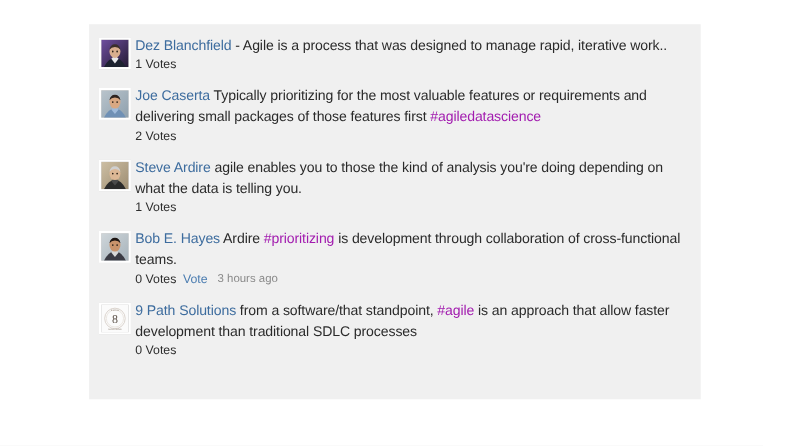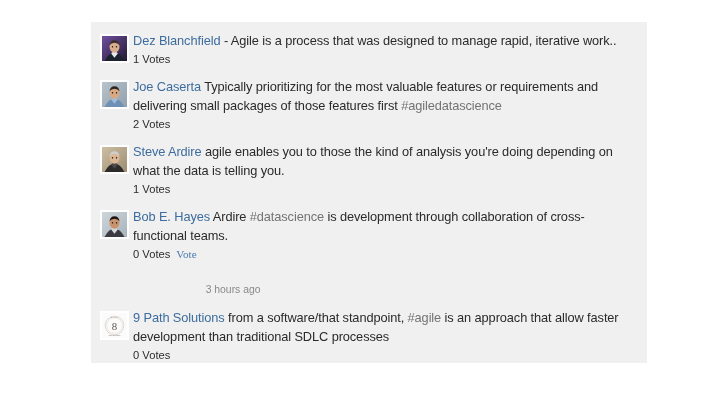--- a/index.html
+++ b/index.html
@@ -16,21 +16,21 @@
   }
   #stage {
     position: relative;
     width: 720px;
     height: 405px;
     background: #ffffff;
   }
   
   #feed-panel {
     position: absolute;
-    left: 91px;
+    left: 81px;
     top: 22px;
     width: 556px;
     height: 341px;
     background: #f0f0f0;
     box-sizing: border-box;
     padding: 6px 0 0 0;
     overflow: hidden;
   }
   .comment-row {
     display: flex;
@@ -72,41 +72,39 @@
     overflow: hidden;
   }
   a.author, a.hashtag, a.vote-link {
     text-decoration: none;
     cursor: pointer;
   }
   a.author {
     color: #3d6c9e;
   }
   a.hashtag {
-    color: #737373;
+    color: #a21caf;
   }
   .meta-line {
     margin-top: 1px;
     font-size: 11.2px;
     line-height: 16px;
     color: #2d2d2d;
     display: flex;
     align-items: flex-start;
     gap: 6px;
   }
   a.vote-link {
     color: #4a7cb0;
     font-size: 11.2px;
-    font-family: Liberation Serif, serif;
   }
   .timestamp {
     color: #8a8a8a;
     font-size: 10.4px;
     padding-left: 3px;
-    margin-top: 36px;
   }
   .spacer-row { height: 4px; }
 </style>
 </head>
 <body>
 
 <div id="stage">
   <div id="feed-panel">
 
   <div class="comment-row">
@@ -207,21 +205,21 @@
     <path d="M3 30 q5 -10 12 -10 q7 0 12 10 z" fill="#3b3b44"></path>
     <path d="M11 21 l4 5 l4 -5 l-2 -2 h-4 z" fill="#d8d8d8"></path>
     <ellipse cx="15" cy="13" rx="6" ry="7" fill="#c9936b"></ellipse>
     <path d="M9 11 q1 -6 6 -6 q5 0 6 6 q-2 -3 -6 -3 q-4 0 -6 3 z" fill="#1d1512"></path>
     <ellipse cx="12.6" cy="13" rx="0.9" ry="1" fill="#2b2119"></ellipse>
     <ellipse cx="17.4" cy="13" rx="0.9" ry="1" fill="#2b2119"></ellipse>
   </svg>
           </div>
         </div>
         <div class="comment-body">
-          <div class="comment-text"><a class="author">Bob E. Hayes</a><span> Ardire </span><a class="hashtag">#datascience</a><span> is development through collaboration of cross-functional teams.</span></div>
+          <div class="comment-text"><a class="author">Bob E. Hayes</a><span> Ardire </span><a class="hashtag">#prioritizing</a><span> is development through collaboration of cross-functional teams.</span></div>
           <div class="meta-line">
             <span>0 Votes</span>
             <a class="vote-link">Vote</a>
             <span class="timestamp">3 hours ago</span>
           </div>
         </div>
       </div>
       <div class="spacer-row"></div>
       <div class="comment-row">
         <div class="avatar-wrap">

